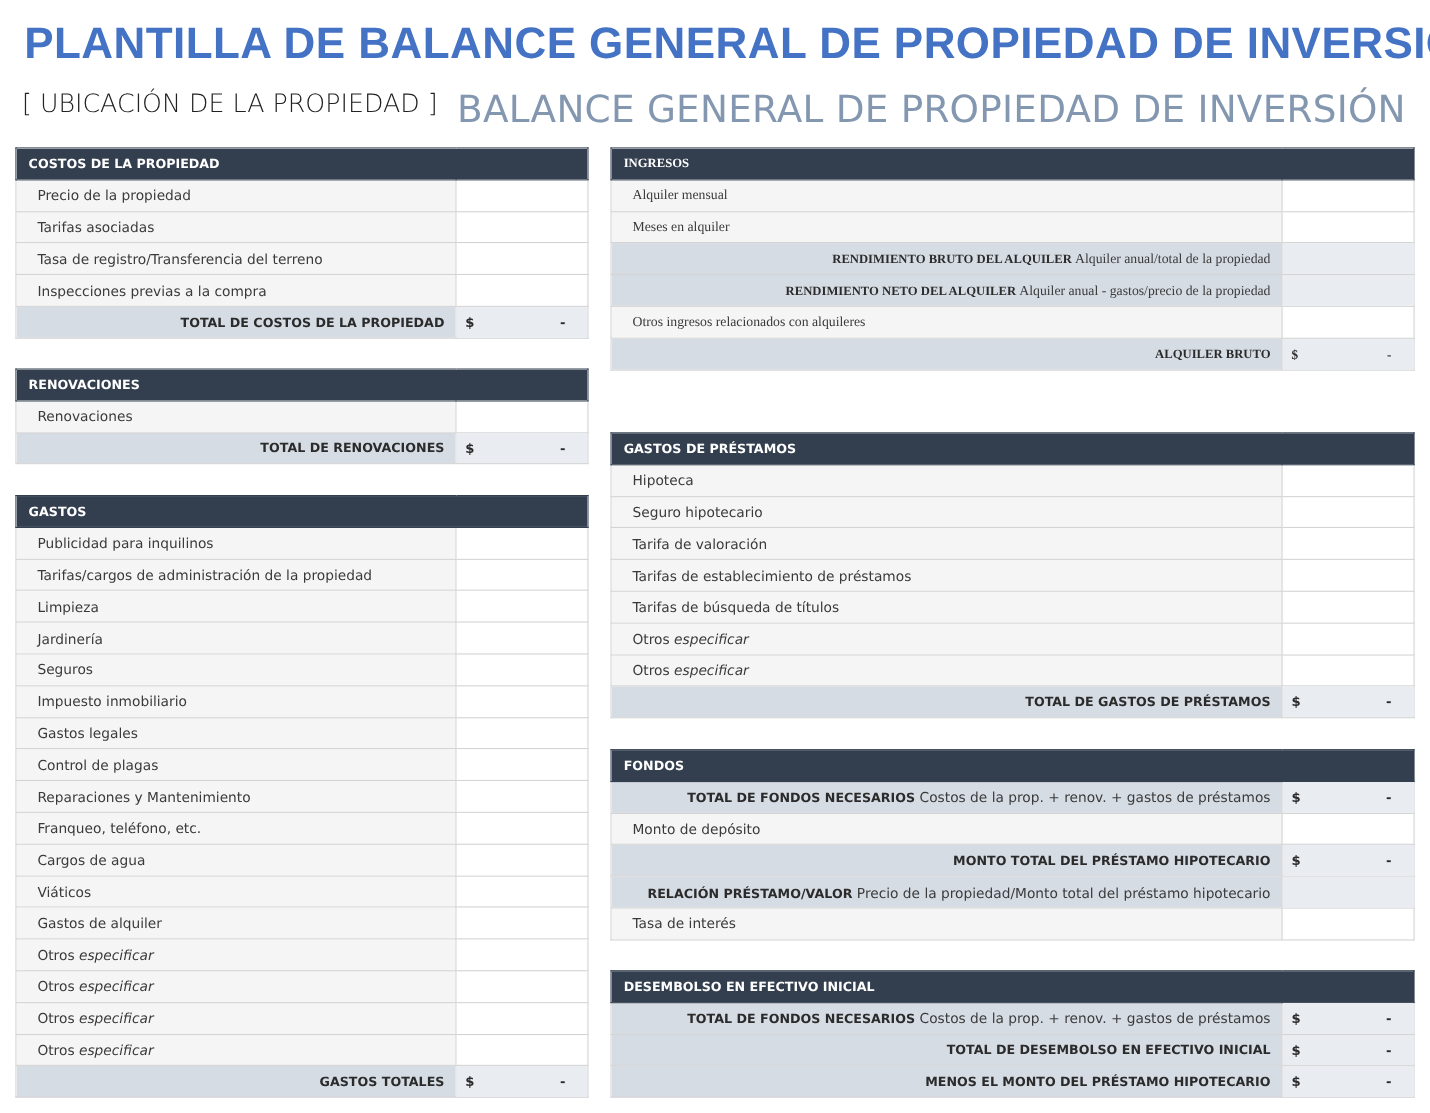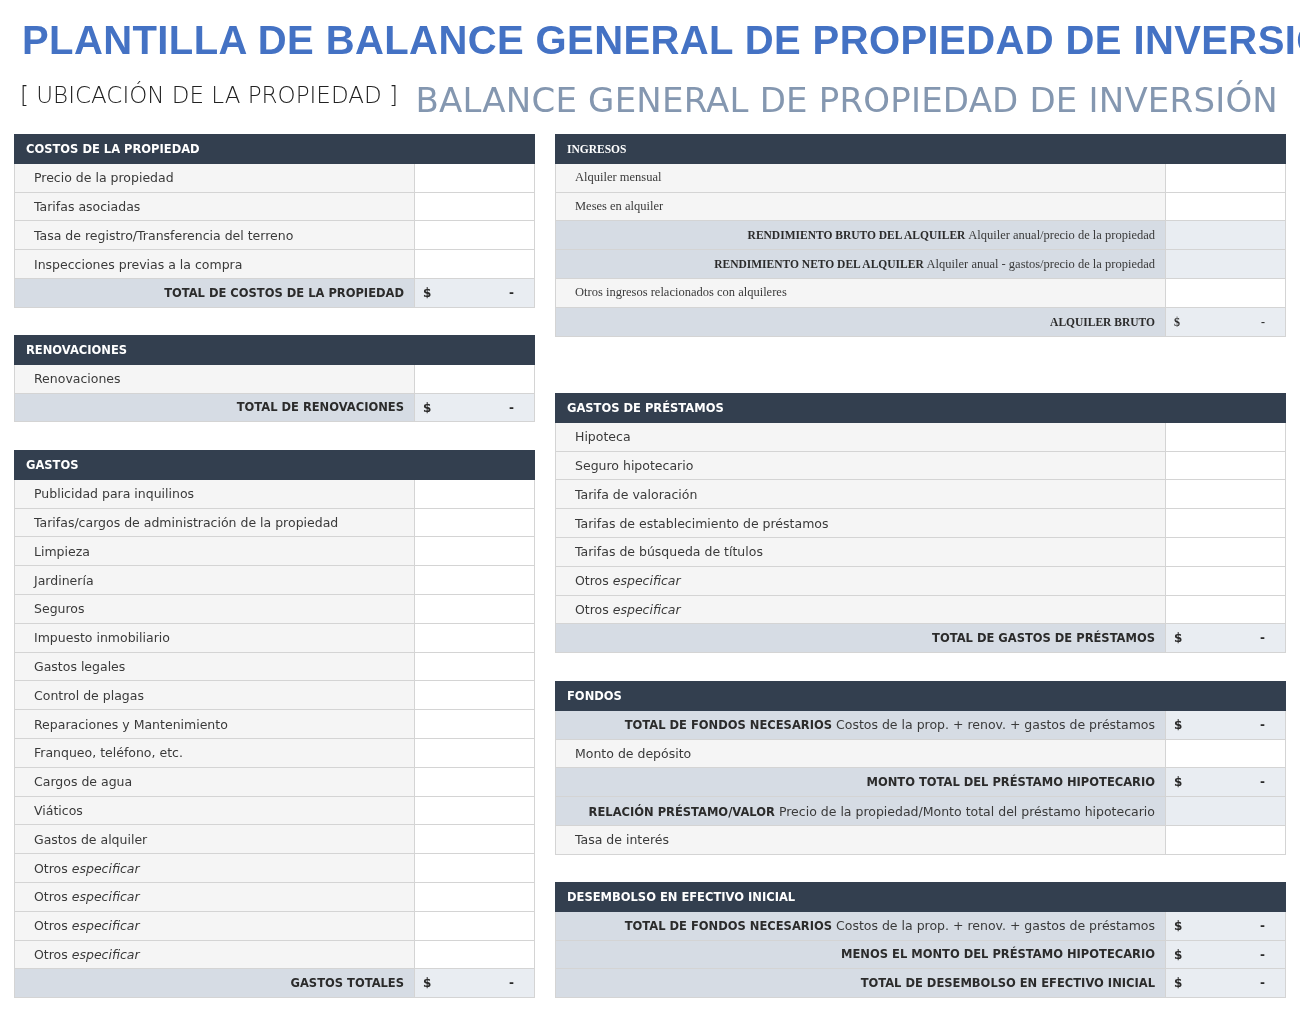--- a/index.html
+++ b/index.html
@@ -206,21 +206,21 @@
       </tr>
   <tr>
         <td class="lbl">Alquiler mensual</td>
         <td class="inp"></td>
       </tr>
   <tr>
         <td class="lbl">Meses en alquiler</td>
         <td class="inp"></td>
       </tr>
   <tr>
-        <td class="tlbl"><span>RENDIMIENTO BRUTO DEL ALQUILER</span> <span class="note">Alquiler anual/precio de la propiedad</span></td>
+        <td class="tlbl"><span>RENDIMIENTO BRUTO DEL ALQUILER</span> <span class="note">Alquiler anual/total de la propiedad</span></td>
         <td class="tval"></td>
       </tr>
   <tr>
         <td class="tlbl"><span>RENDIMIENTO NETO DEL ALQUILER</span> <span class="note">Alquiler anual - gastos/precio de la propiedad</span></td>
         <td class="tval"></td>
       </tr>
   <tr>
         <td class="lbl">Otros ingresos relacionados con alquileres</td>
         <td class="inp"></td>
       </tr>
@@ -329,27 +329,27 @@
         <td colspan="2">DESEMBOLSO EN EFECTIVO INICIAL</td>
       </tr>
   <tr>
         <td class="tlbl"><span>TOTAL DE FONDOS NECESARIOS</span> <span class="note">Costos de la prop. + renov. + gastos de préstamos</span></td>
         <td class="tval">
           <span class="cur">$</span>
           <span class="dash">-</span>
         </td>
       </tr>
   <tr>
+        <td class="tlbl">TOTAL DE DESEMBOLSO EN EFECTIVO INICIAL</td>
+        <td class="tval">
+          <span class="cur">$</span>
+          <span class="dash">-</span>
+        </td>
+      </tr>
+  <tr>
         <td class="tlbl">MENOS EL MONTO DEL PRÉSTAMO HIPOTECARIO</td>
         <td class="tval">
           <span class="cur">$</span>
           <span class="dash">-</span>
         </td>
       </tr>
-  <tr>
-        <td class="tlbl">TOTAL DE DESEMBOLSO EN EFECTIVO INICIAL</td>
-        <td class="tval">
-          <span class="cur">$</span>
-          <span class="dash">-</span>
-        </td>
-      </tr>
 </tbody>
   </table>
 
 </body></html>

